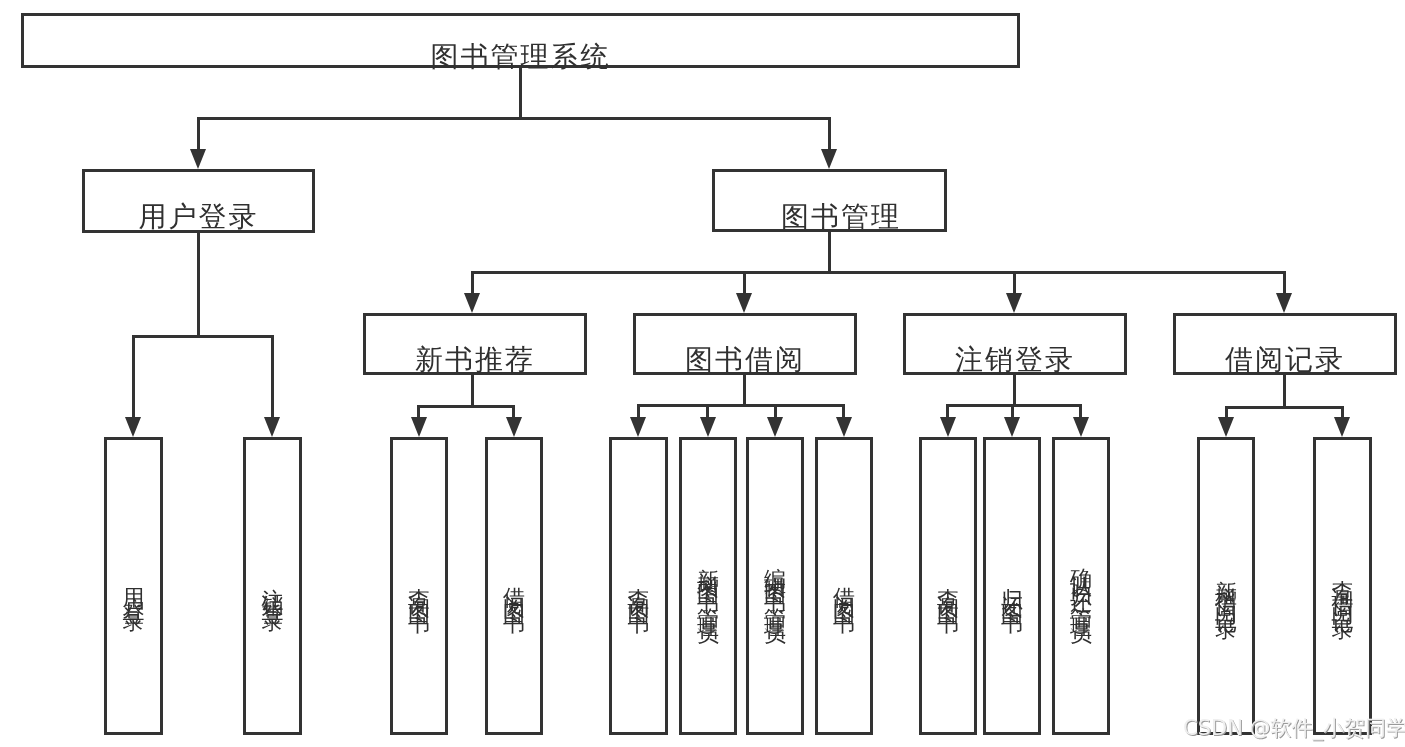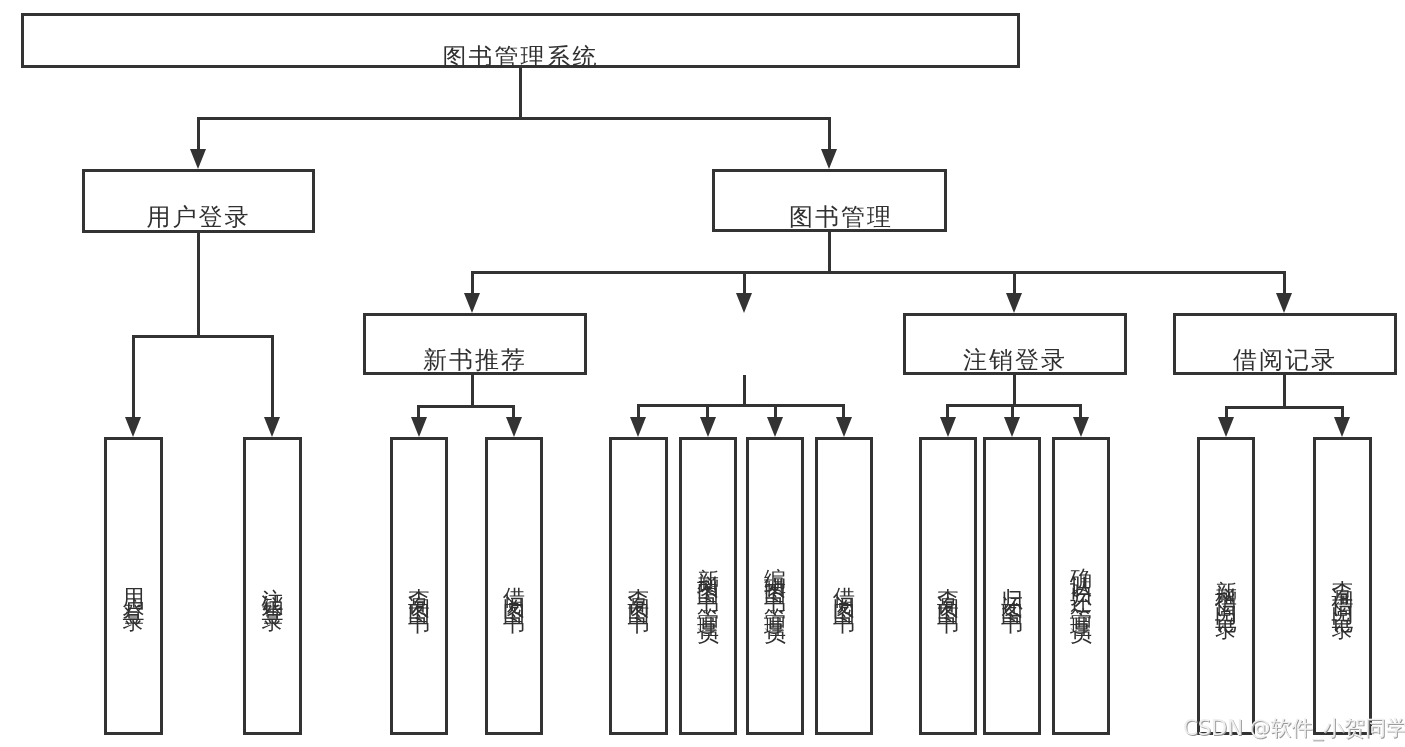--- a/index.html
+++ b/index.html
@@ -22,21 +22,21 @@
   .node {
     position: absolute;
     background: #ffffff;
     border: 3px solid var(--line);
     display: flex;
     align-items: center;
     justify-content: center;
     color: var(--text);
   }
   .hlabel {
-    font-size: 24px;
+    font-size: 28px;
     letter-spacing: 2px;
     white-space: nowrap;
     color: var(--text);
     margin-top: 32px;
   }
   .vtext {
     writing-mode: vertical-rl;
     text-orientation: mixed;
     font-size: 22px;
     letter-spacing: 8px;
@@ -104,20 +104,23 @@
   <div class="line" style="left:743px; top:271px; width:3px; height:25px;"></div>
   <div class="arrowhead" style="left:736px; top:293px;"></div>
   <div class="line" style="left:1013px; top:271px; width:3px; height:25px;"></div>
   <div class="arrowhead" style="left:1006px; top:293px;"></div>
   <div class="line" style="left:1283px; top:271px; width:3px; height:25px;"></div>
   <div class="arrowhead" style="left:1276px; top:293px;"></div>
 
   <div class="node" style="left:363px; top:313px; width:224px; height:62px;">
     <span class="hlabel">新书推荐</span>
   </div>
+  <div class="node" style="left:633px; top:313px; width:224px; height:62px;">
+    <span class="hlabel">图书借阅</span>
+  </div>
   <div class="node" style="left:903px; top:313px; width:224px; height:62px;">
     <span class="hlabel">注销登录</span>
   </div>
   <div class="node" style="left:1173px; top:313px; width:224px; height:62px;">
     <span class="hlabel">借阅记录</span>
   </div>
 
   <div class="line" style="left:471px; top:375px; width:3px; height:32px;"></div>
   <div class="line" style="left:417px; top:405px; width:98px; height:3px;"></div>
   <div class="line" style="left:417px; top:405px; width:3px; height:15px;"></div>

